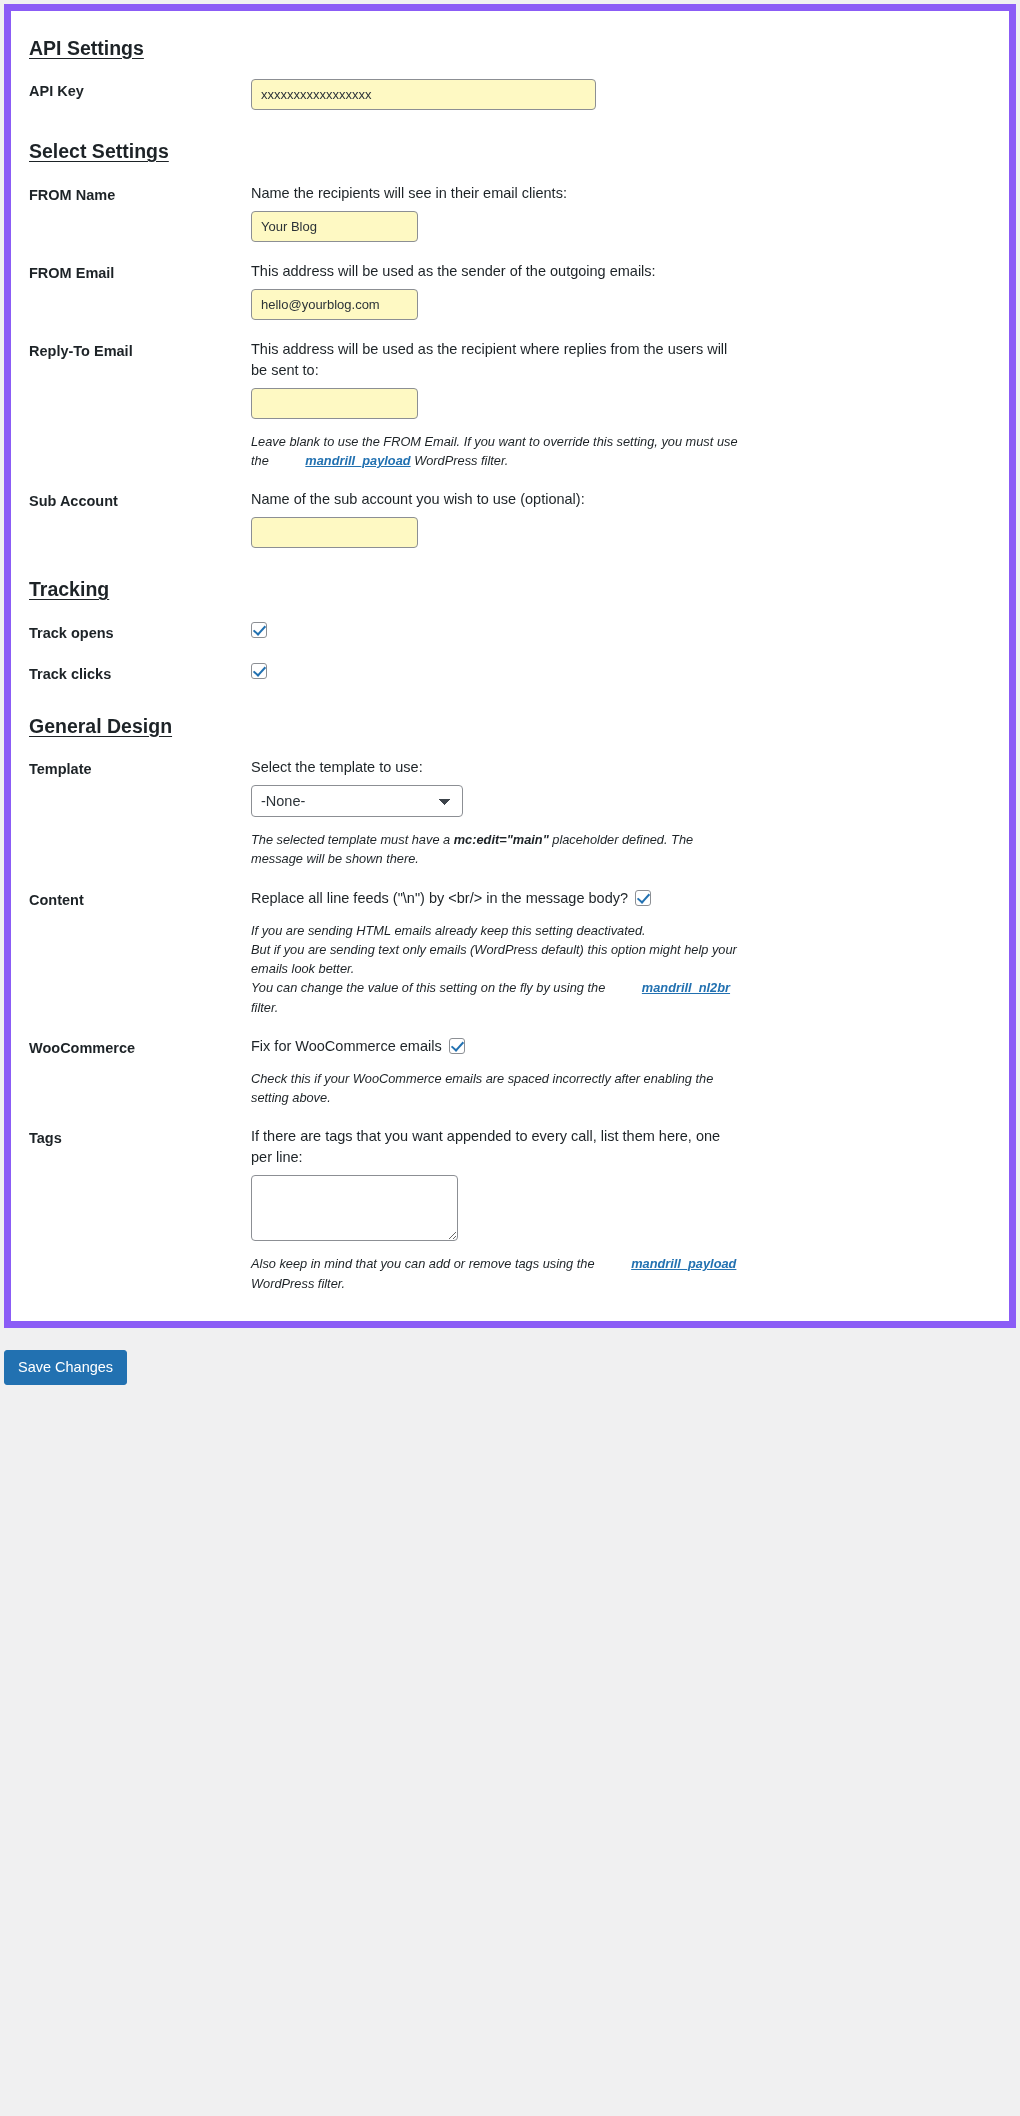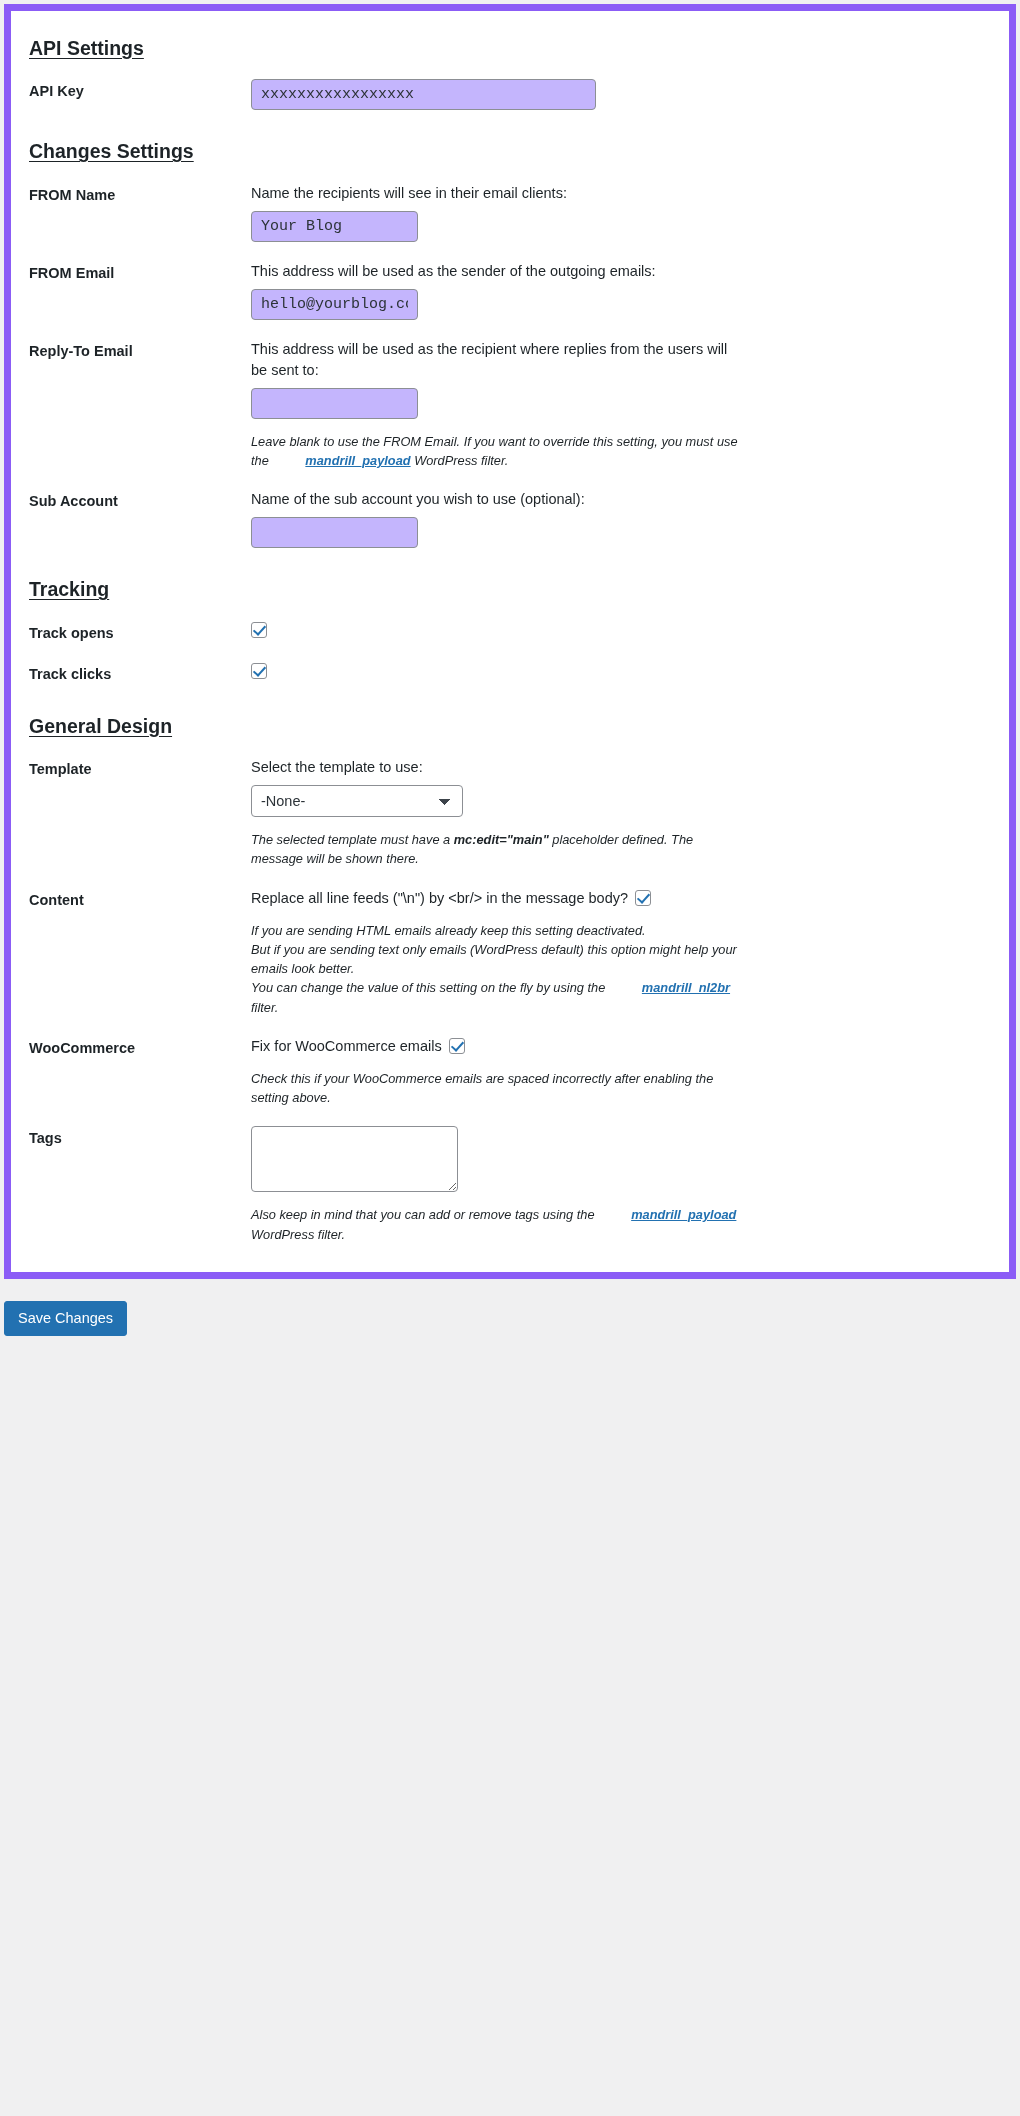--- a/index.html
+++ b/index.html
@@ -71,26 +71,26 @@
     font-size: 14.5px;
     color: #1d2327;
     line-height: 1.45;
     margin: 0 0 7px 0;
     max-width: 490px;
   }
   .desc.wide { max-width: 492px; }
 
   
   input.txt {
-    font-family: Liberation Mono, monospace;
-    font-size: 15px;
+    font-family: Liberation Sans, sans-serif;
+    font-size: 13px;
     color: #2c3338;
     border: 1px solid #8c8f94;
     border-radius: 4px;
-    background: #c4b5fd;
+    background: #fef9c3;
     padding: 5px 9px;
     height: 31px;
     line-height: 20px;
     box-shadow: 0 0 0 transparent;
     outline: none;
   }
   input.apikey { width: 345px; }
   input.medium { width: 167px; }
 
   select.sel {
@@ -210,21 +210,21 @@
       </div>
 
       <div class="row">
         <div class="label-cell">API Key</div>
         <div class="field-cell">
           <input class="txt apikey" type="text" value="xxxxxxxxxxxxxxxxx" style="">
         </div>
       </div>
 
       <div class="sec-wrap">
-        <h2 class="section-head">Changes Settings</h2>
+        <h2 class="section-head">Select Settings</h2>
       </div>
 
       <div class="row">
         <div class="label-cell">FROM Name</div>
         <div class="field-cell">
           <p class="desc">Name the recipients will see in their email clients:</p>
           <input class="txt medium" type="text" value="Your Blog" style="">
         </div>
       </div>
 
@@ -305,20 +305,21 @@
             <span class="cb checked"></span>
           </div>
           <p class="note">Check this if your WooCommerce emails are spaced incorrectly after enabling the setting above.</p>
         </div>
       </div>
 
 
       <div class="row">
         <div class="label-cell">Tags</div>
         <div class="field-cell">
+          <p class="desc wide">If there are tags that you want appended to every call, list them here, one per line:</p>
           <textarea class="ta" style=""></textarea>
           <p class="note"><span>Also keep in mind that you can add or remove tags using the </span><a class="lnk" href="#">mandrill_payload</a><span> WordPress filter.</span></p>
         </div>
       </div>
 
     </div>
   </div>
 
   <div class="submit-area">
     <button class="btn-primary">Save Changes</button>

